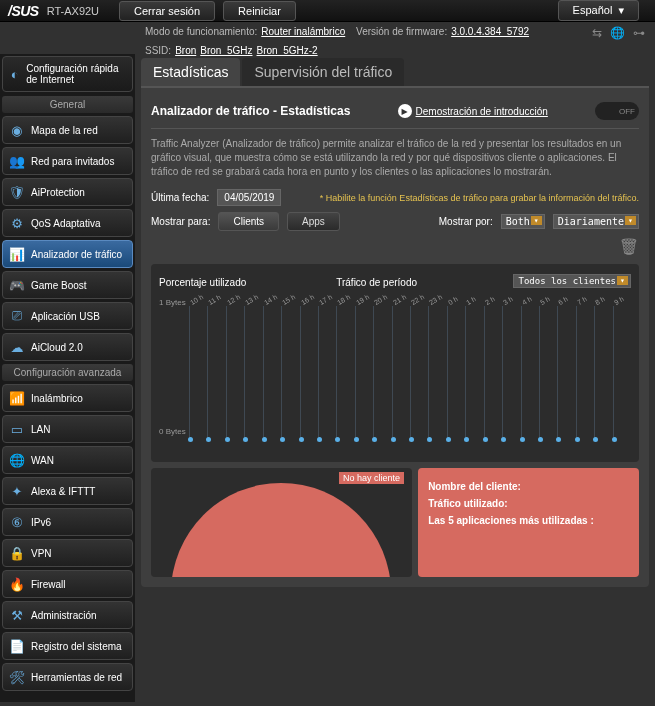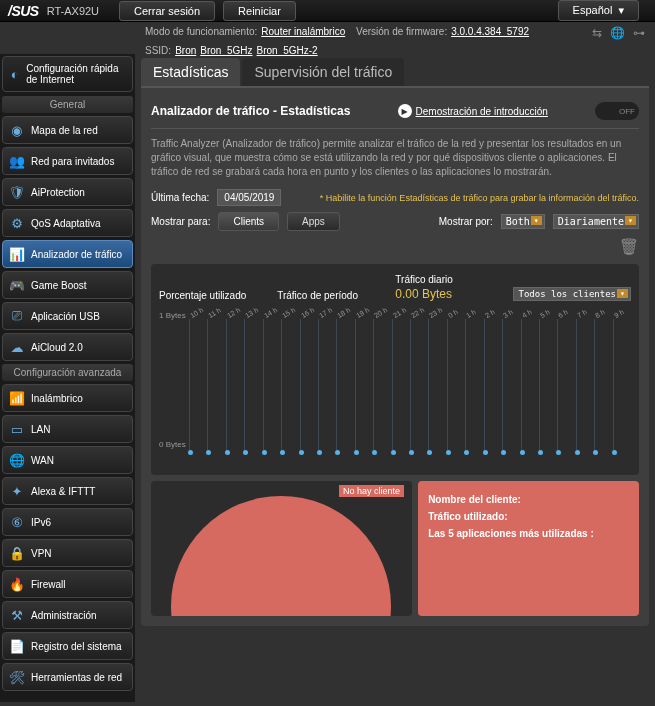--- a/index.html
+++ b/index.html
@@ -305,21 +305,21 @@
   font-size: 7px;
   color: #999;
   transform: rotate(-30deg);
   transform-origin: left top;
   white-space: nowrap;
 }
 .bottom-row {
   display: flex;
   gap: 6px;
   margin-top: 6px;
-  height: 135px;
+  height: 109px;
 }
 .pie-area {
   flex: 1.3;
   background: #2c2c2c;
   border-radius: 4px;
   position: relative;
   overflow: hidden;
 }
 .pie {
   width: 220px;
@@ -498,24 +498,20 @@
         <span class="sel">Diariamente</span>
       </div>
       <div class="row">
           <span class="trash">🗑</span>
         </div>
 
       <div class="chart-area">
         <div class="chart-header">
           <div>Porcentaje utilizado</div>
           <div>Tráfico de período</div>
-          <div>
-            <span>Tráfico diario</span>
-            <span class="daily-val">0.00 Bytes</span>
-          </div>
           <span class="client-sel">Todos los clientes</span>
         </div>
         <div class="chart">
           <span class="ylabel" style="top:0">1 Bytes</span>
           <span class="ylabel" style="bottom:22px">0 Bytes</span>
           <div class="grid" id="chart-grid">
               <div class="gridcol">
                 <div class="dot"></div>
               </div>
               <div class="gridcol">

